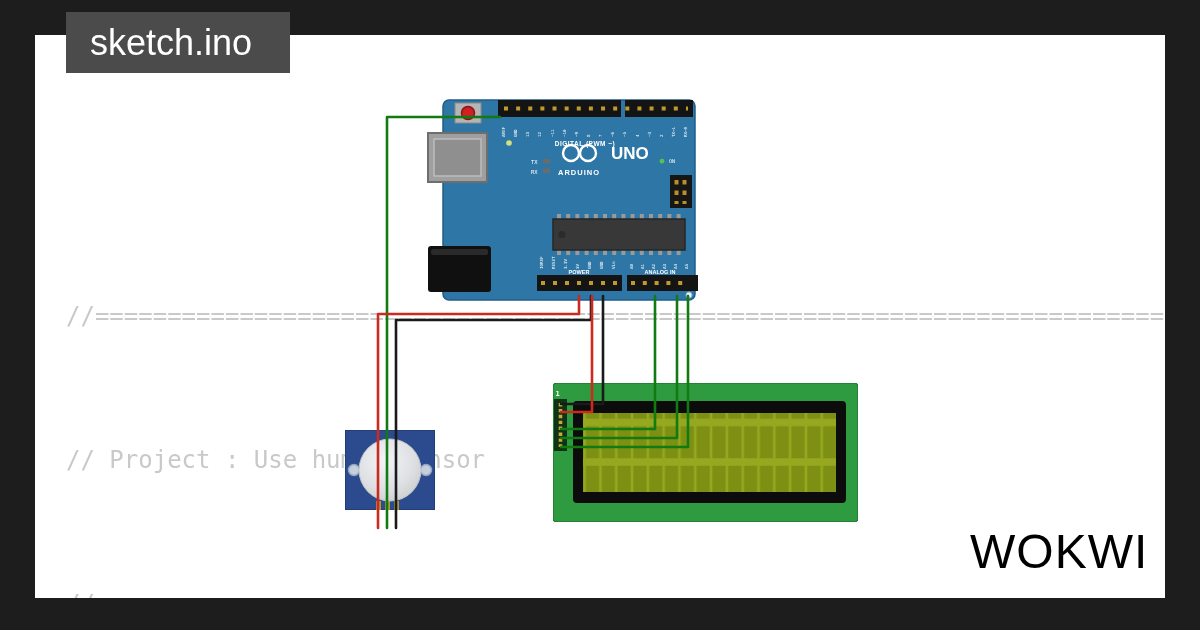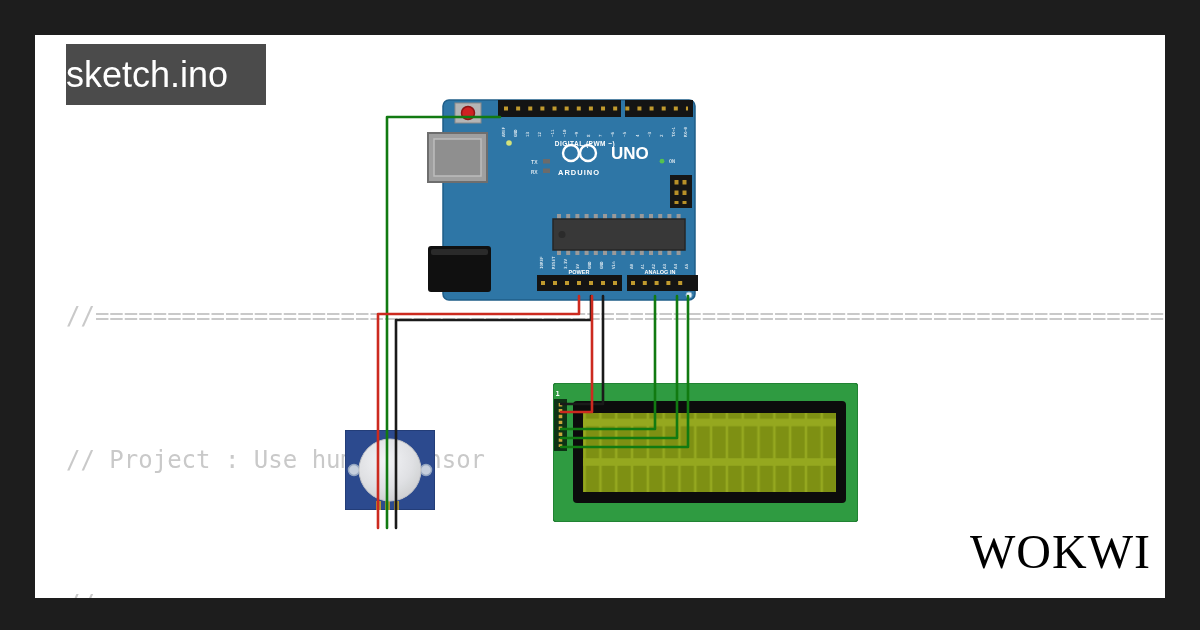--- a/index.html
+++ b/index.html
@@ -3,27 +3,27 @@
 <meta charset="utf-8">
 <style>
   html,body{margin:0;padding:0;background:#1d1d1d;}
   .stage{position:relative;width:1200px;height:630px;background:#1d1d1d;overflow:hidden;
          font-family:"Liberation Sans",sans-serif;}
   .panel{position:absolute;left:35px;top:35px;width:1130px;height:563px;background:#ffffff;
          overflow:hidden;z-index:1;}
   .code{position:absolute;left:31px;top:161px;font-family:"DejaVu Sans Mono",monospace;
         font-size:24px;line-height:48px;color:#c9c9c9;white-space:pre;z-index:2;}
   .tab{position:absolute;left:66px;top:12px;height:61px;background:#4b4b4b;color:#ffffff;
-       font-size:36px;line-height:61px;padding:0 38px 0 0;z-index:40;margin-top:32px;}
+       font-size:36px;line-height:61px;padding:0 38px 0 24px;z-index:40;}
   .component{position:absolute;}
   .pir{left:345px;top:430px;width:90px;height:80px;z-index:10;}
   .lcd{left:553px;top:383px;width:305px;height:139px;z-index:10;}
   .arduino{left:425px;top:96px;width:278px;height:208px;z-index:20;}
   .wires{position:absolute;left:0;top:0;width:1200px;height:630px;z-index:30;pointer-events:none;}
-  .logo{position:absolute;left:970px;top:524px;z-index:15;font-family:Liberation Serif, serif;
+  .logo{position:absolute;left:970px;top:524px;z-index:15;font-family:Liberation Sans, sans-serif;
         font-size:48px;color:#000;letter-spacing:1px;}
   svg{display:block;}
 </style>
 </head>
 <body>
 
 <div class="stage">
 
   <div class="panel">
     <div class="code">

